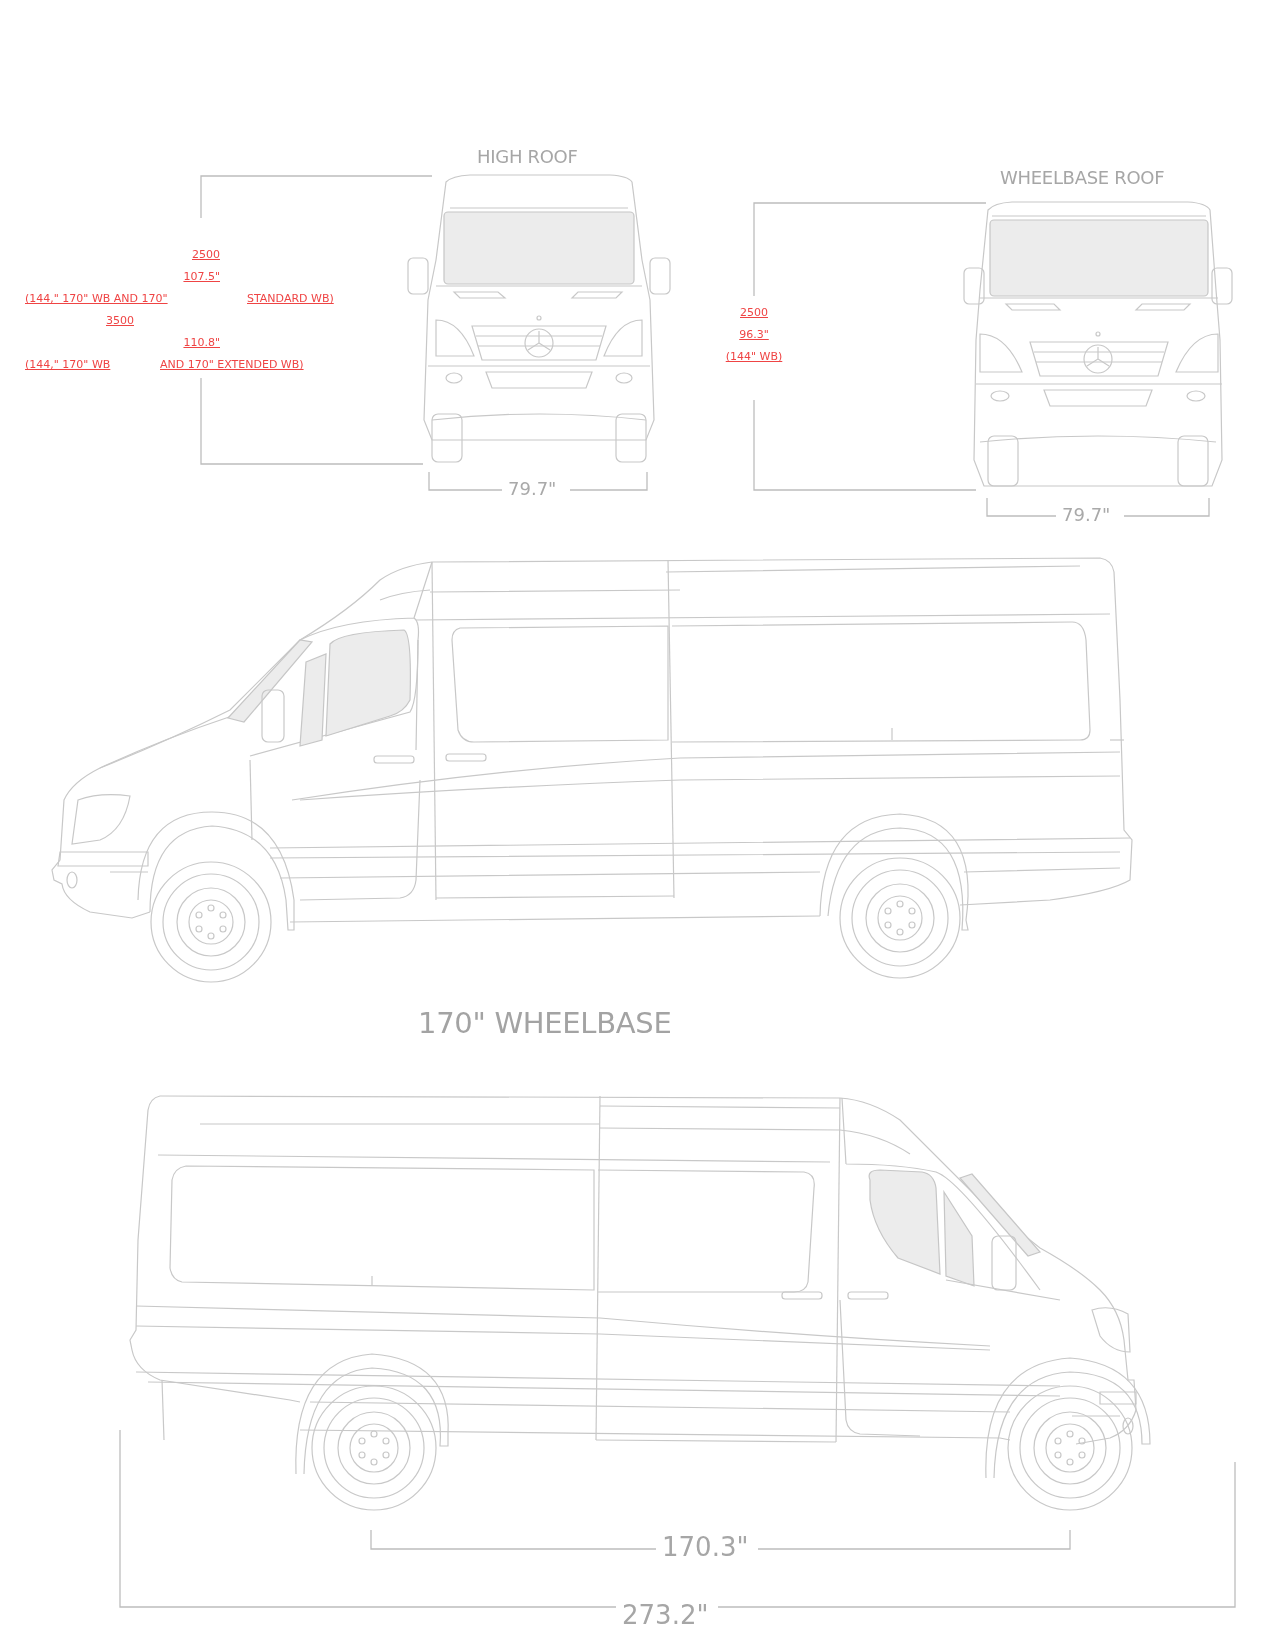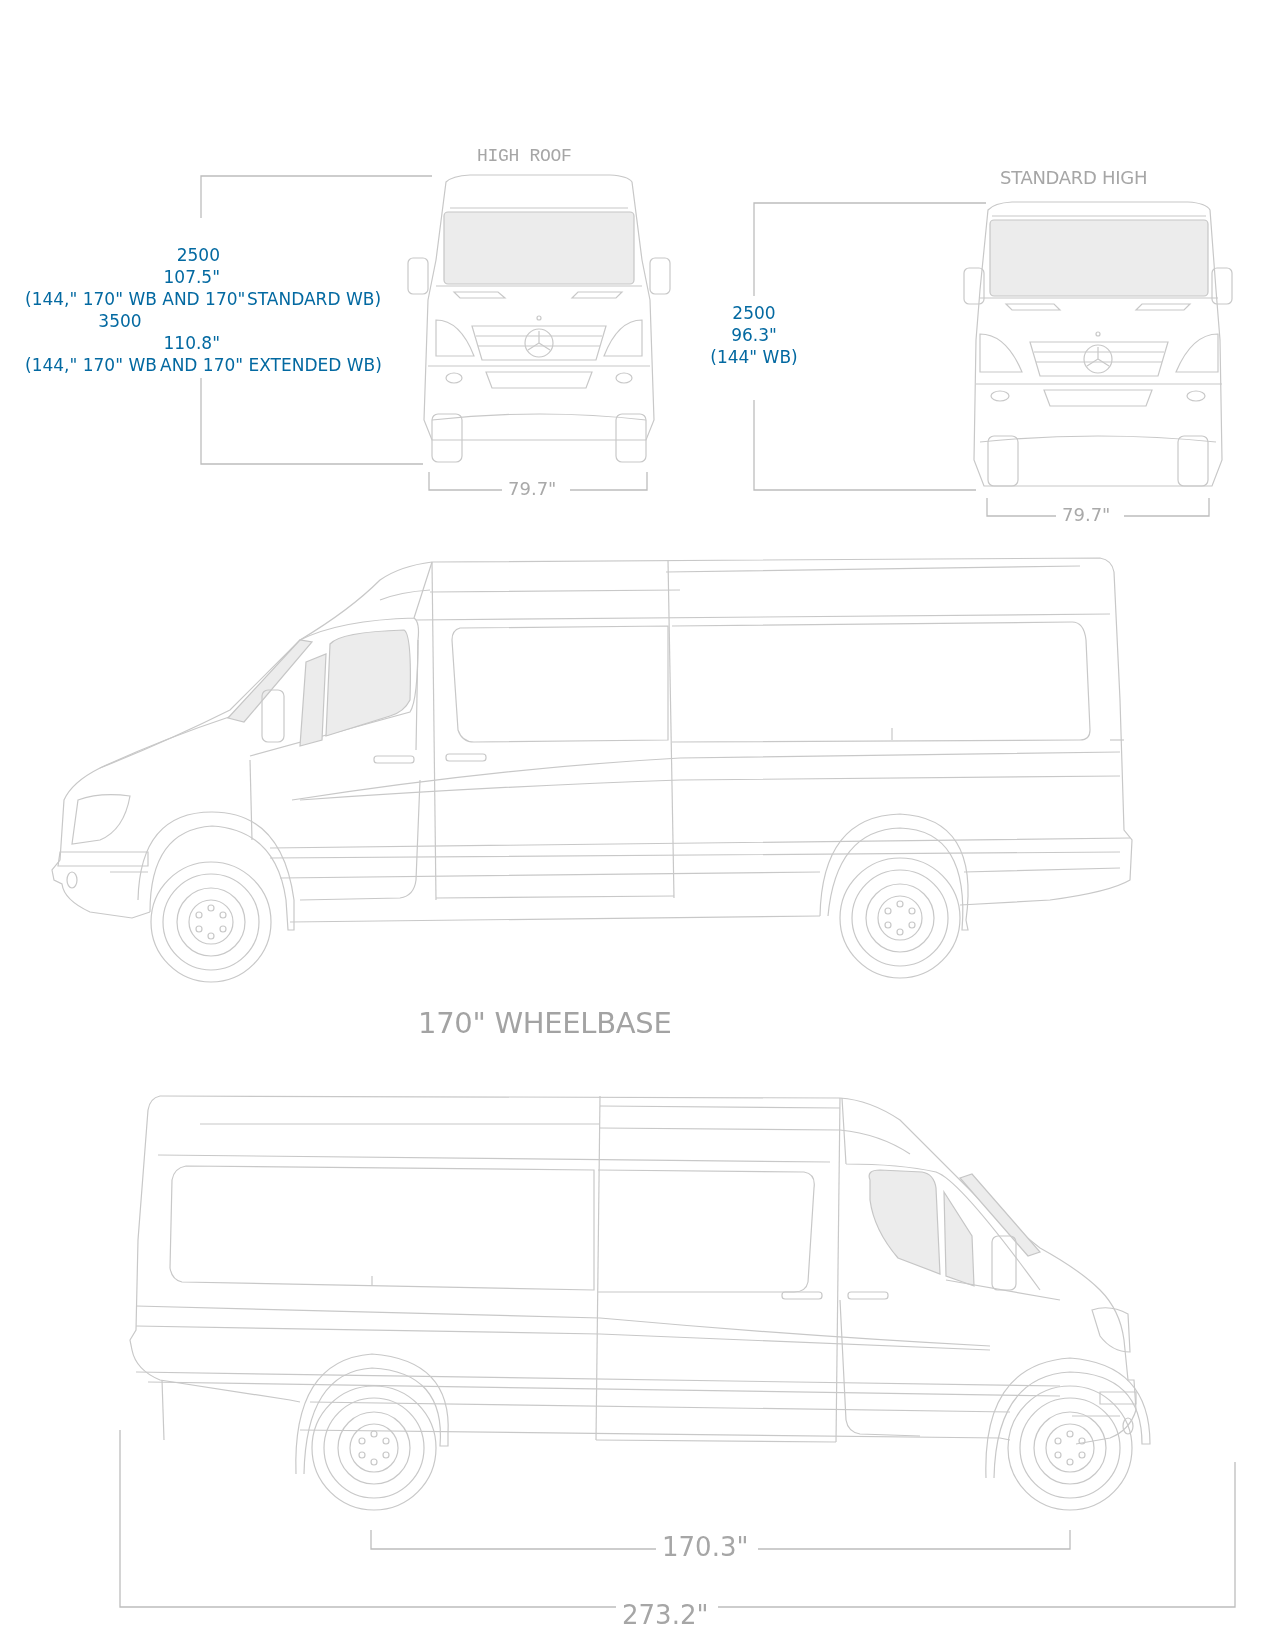--- a/index.html
+++ b/index.html
@@ -1,19 +1,19 @@
 <!DOCTYPE html>
 <html><head>
 <meta charset="utf-8">
 <style>
   html, body { margin: 0; padding: 0; background: #ffffff; }
   body { width: 1275px; height: 1651px; position: relative; overflow: hidden;
          font-family: "DejaVu Sans", sans-serif; color: #a9a9a9; }
   .lbl { position: absolute; white-space: nowrap; color: #a6a6a6; letter-spacing: -0.3px; }
-  .spec { position: absolute; font-size: 17px; line-height: 22px; color: #0369a1; white-space: nowrap; }
+  .spec { position: absolute; font-size: 11px; line-height: 22px; color: #ef4444; white-space: nowrap; text-decoration: underline; }
   svg.draw { position: absolute; left: 0; top: 0; }
   .ln { stroke: #c8c8c8; stroke-width: 1.2; fill: none; }
   .lnd { stroke: #bdbdbd; stroke-width: 1.3; fill: none; }
   .glass { fill: #ececec; stroke: #c6c6c6; stroke-width: 1.2; }
   .dim-text { position: absolute; background: #fff; padding: 0 6px; color: #a9a9a9; white-space: nowrap; }
 </style>
 </head>
 <body>
 
 <svg class="draw" width="1275" height="1651" viewBox="0 0 1275 1651">
@@ -234,34 +234,34 @@
     </g>
 
     <polyline class="lnd" points="371,1530 371,1549 660,1549"></polyline>
     <polyline class="lnd" points="758,1549 1070,1549 1070,1530"></polyline>
 
     <polyline class="lnd" points="120,1430 120,1607 620,1607"></polyline>
     <polyline class="lnd" points="718,1607 1235,1607 1235,1462"></polyline>
   </g>
 </svg>
 
-<div class="lbl" style="left:477px; top:146px; font-size:18px;font-family:Liberation Mono, monospace;">HIGH ROOF</div>
+<div class="lbl" style="left:477px; top:146px; font-size:18px;">HIGH ROOF</div>
 
 <div class="spec" style="left:20px; top:244px; width:200px; text-align:right;">2500</div>
 <div class="spec" style="left:20px; top:266px; width:200px; text-align:right;">107.5"</div>
 <div class="spec" style="left:25px; top:288px;">(144," 170" WB AND 170"</div>
 <div class="spec" style="left:247px; top:288px;">STANDARD WB)</div>
 <div class="spec" style="left:20px; top:310px; width:200px; text-align:center;">3500</div>
 <div class="spec" style="left:20px; top:332px; width:200px; text-align:right;">110.8"</div>
 <div class="spec" style="left:25px; top:354px;">(144," 170" WB</div>
 <div class="spec" style="left:160px; top:354px;">AND 170" EXTENDED WB)</div>
 
 <div class="dim-text" style="left:502px; top:478px; font-size:18px;">79.7"</div>
 
-<div class="lbl" style="left:1000px; top:167px; font-size:18px;">STANDARD HIGH</div>
+<div class="lbl" style="left:1000px; top:167px; font-size:18px;">WHEELBASE ROOF</div>
 
 <div class="spec" style="left:694px; top:302px; width:120px; text-align:center;">2500</div>
 <div class="spec" style="left:694px; top:324px; width:120px; text-align:center;">96.3"</div>
 <div class="spec" style="left:694px; top:346px; width:120px; text-align:center;">(144" WB)</div>
 
 <div class="dim-text" style="left:1056px; top:504px; font-size:18px;">79.7"</div>
 
 <div class="lbl" style="left:418px; top:1006px; font-size:29px; color:#a3a3a3;">170" WHEELBASE</div>
 
 <div class="dim-text" style="left:656px; top:1532px; font-size:26px; color:#a6a6a6;">170.3"</div>

